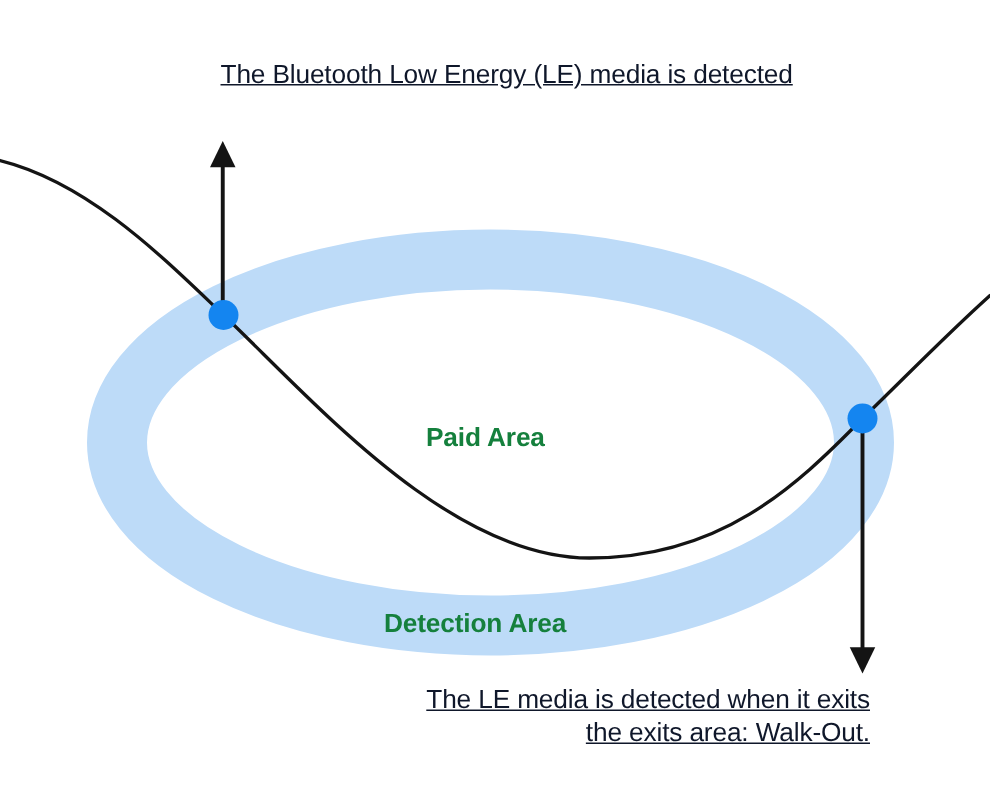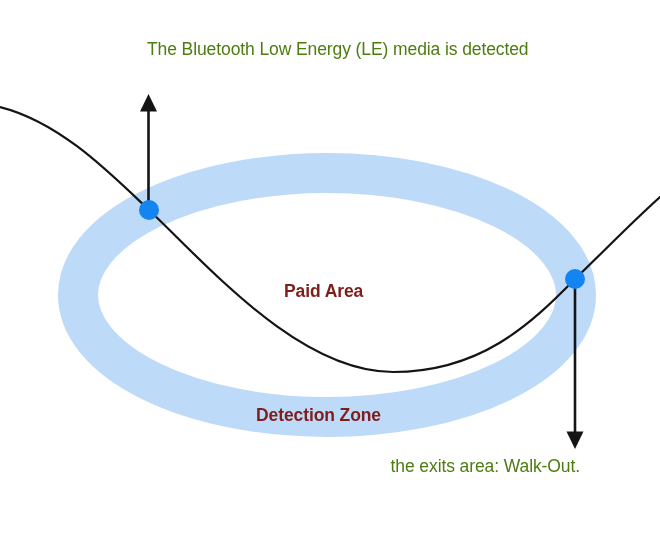--- a/index.html
+++ b/index.html
@@ -18,33 +18,34 @@
   .canvas svg {
     position: absolute;
     left: 0;
     top: 0;
   }
   .note {
     position: absolute;
     font-size: 17.5px;
     line-height: 22px;
     font-weight: 500;
-    color: #4d7c0f;
+    color: #0f172a;
     letter-spacing: -0.1px;
     white-space: nowrap;
+    text-decoration: underline;
   }
   .note-right {
     text-align: right;
   }
   .zone-label {
     position: absolute;
     font-size: 17.5px;
     line-height: 20px;
     font-weight: 700;
-    color: #7f1d1d;
+    color: #15803d;
     letter-spacing: -0.1px;
     white-space: nowrap;
   }
 </style>
 </head>
 <body>
 
 <div class="canvas">
 
   <svg width="660" height="537" viewBox="0 0 660 537">
@@ -68,20 +69,21 @@
 
     <circle cx="149" cy="210" r="10" fill="#1485f0"></circle>
     <circle cx="575" cy="279" r="10" fill="#1485f0"></circle>
   </svg>
 
   <div class="note" style="left:147px; top:38px;">
     <div>The Bluetooth Low Energy (LE) media is detected</div>
   </div>
 
   <div class="note note-right" style="right:80px; top:455px;">
+    <div>The LE media is detected when it exits</div>
     <div>the exits area: Walk-Out.</div>
   </div>
 
   <div class="zone-label" style="left:284px; top:281px;">Paid Area</div>
 
-  <div class="zone-label" style="left:256px; top:405px;">Detection Zone</div>
+  <div class="zone-label" style="left:256px; top:405px;">Detection Area</div>
 
 </div>
 
 </body></html>

